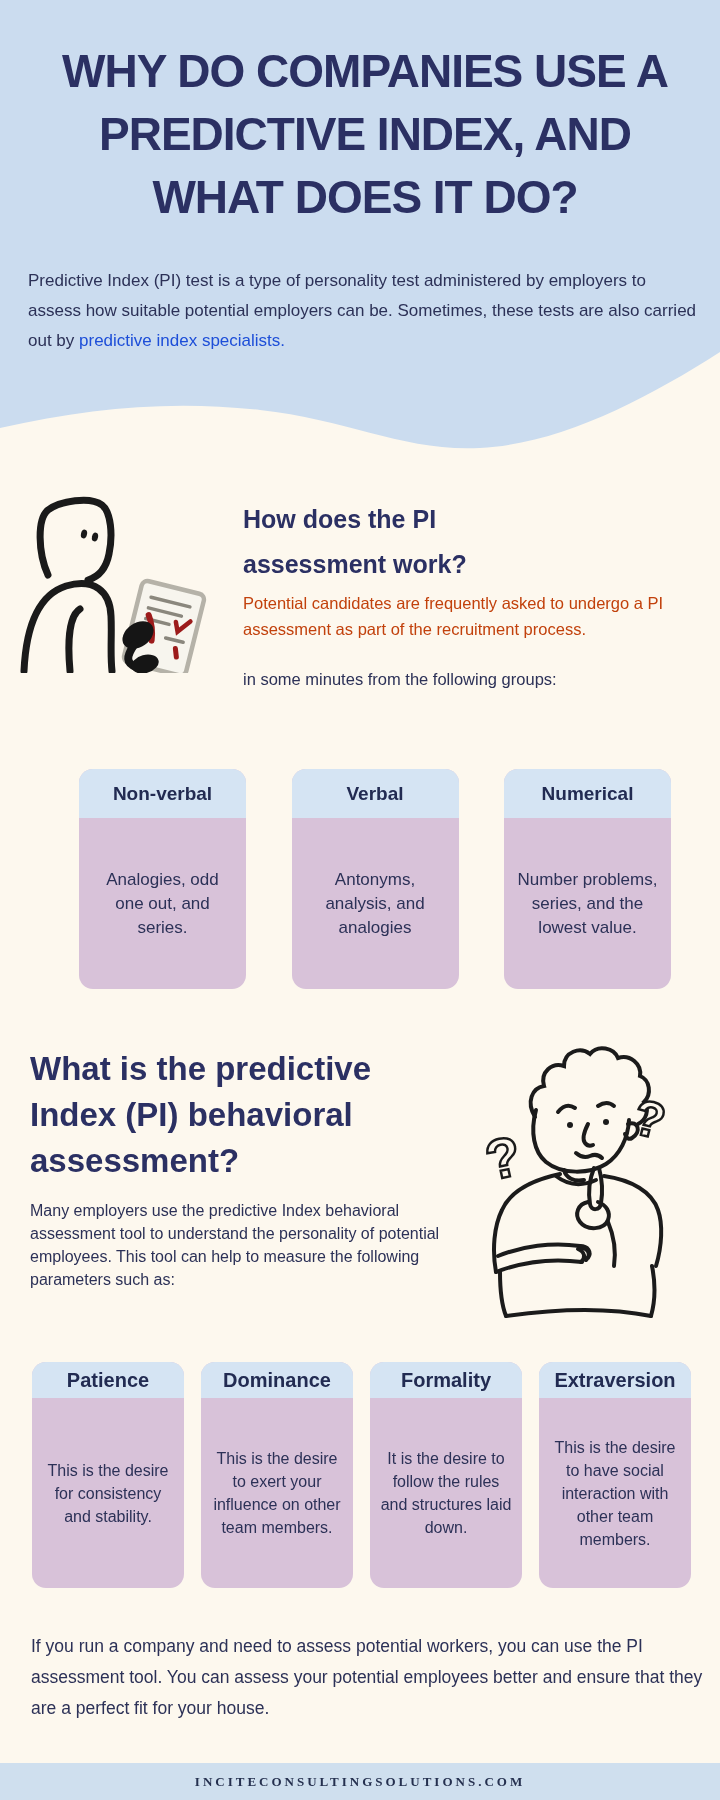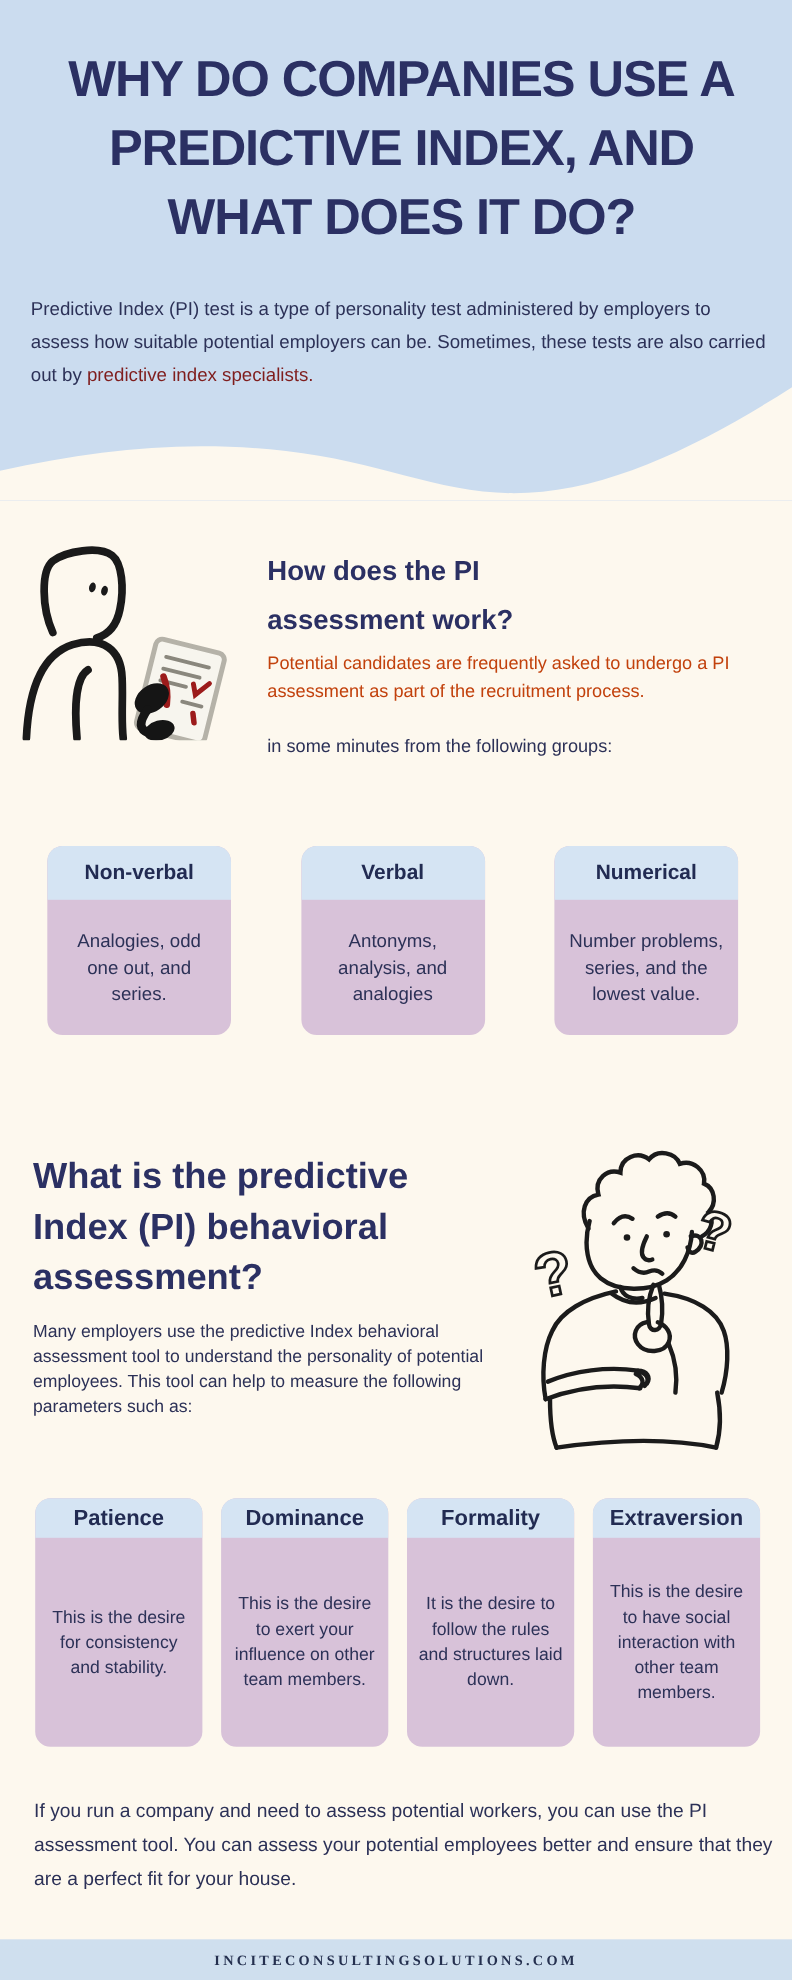--- a/index.html
+++ b/index.html
@@ -14,35 +14,35 @@
   .hero-wave{position:absolute;left:0;top:340px;width:720px;height:115px;display:block;}
   .title{
     position:absolute;top:40px;left:0;width:720px;text-align:center;
     color:#2b3063;font-weight:800;font-size:46px;line-height:63px;letter-spacing:-1px;
   }
   .title .ln{white-space:nowrap;padding-left:10px;}
   .intro{
     position:absolute;top:266px;left:28px;width:680px;
     color:#2c3157;font-size:17px;line-height:30px;
   }
-  .link{color:#7f1d1d;cursor:pointer;}
+  .link{color:#1d4ed8;cursor:pointer;}
   
   .h2{font-weight:800;color:#2b3063;}
   .sec2-head{position:absolute;left:243px;top:497px;font-size:25px;line-height:45px;}
   .sec2-p1{position:absolute;left:243px;top:590px;font-size:16.5px;line-height:26px;color:#c2410c;}
   .sec2-p2{position:absolute;left:243px;top:666px;font-size:16.5px;line-height:26px;color:#2c3157;}
   .sec3-head{position:absolute;left:30px;top:1046px;font-size:33px;line-height:46px;}
   .sec3-p{position:absolute;left:30px;top:1199px;font-size:16px;line-height:23px;color:#2c3157;}
   .closing{position:absolute;left:31px;top:1631px;font-size:17.5px;line-height:31px;color:#2c3157;width:680px;}
   
   .cards-row{position:absolute;display:flex;justify-content:space-between;}
   .cards1{top:769px;left:43px;width:628px;}
   .cards2{top:1362px;left:32px;width:659px;}
   .card{border-radius:14px;overflow:hidden;background:#d8c2d9;display:flex;flex-direction:column;}
-  .cards1 .card{width:167px;height:172px;}
+  .cards1 .card{width:167px;height:220px;margin-left:36px;}
   .cards2 .card{width:152px;height:226px;}
   .card-h{
     background:#d5e4f3;display:flex;align-items:center;justify-content:center;
     font-weight:800;color:#222b52;flex:0 0 auto;
   }
   .cards1 .card-h{height:49px;font-size:19px;}
   .cards2 .card-h{height:36px;font-size:20px;}
   .card-b{
     flex:1;display:flex;align-items:center;justify-content:center;text-align:center;
     color:#2c3157;padding:6px 12px;

